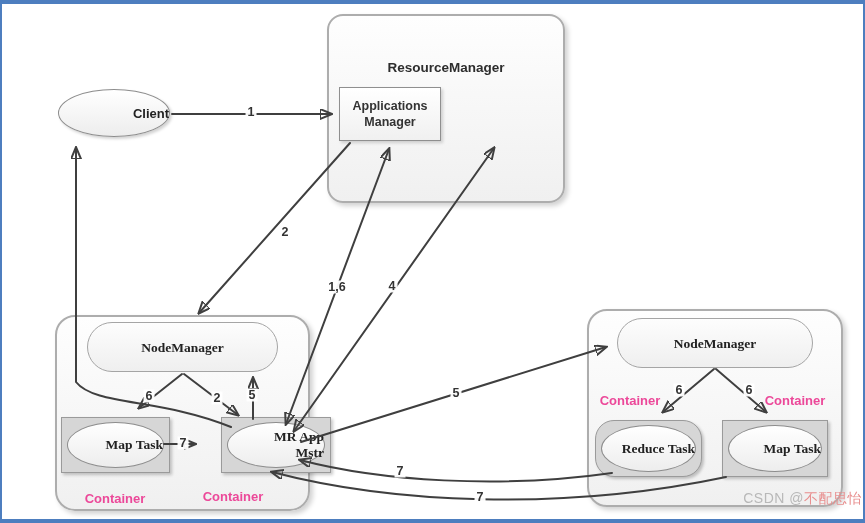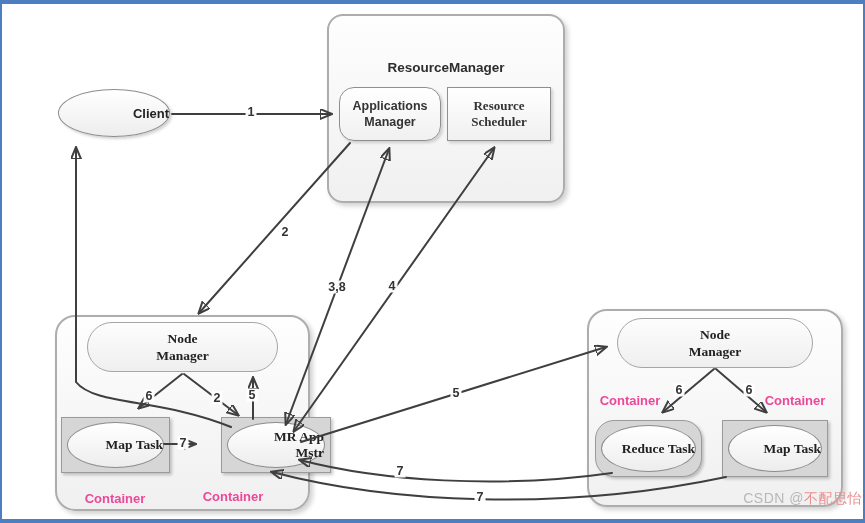--- a/index.html
+++ b/index.html
@@ -33,21 +33,21 @@
   .ellipse{
     border:1.5px solid #8d8d8d;border-radius:50%;
     background:linear-gradient(#ffffff,#ededed);
     box-shadow:2px 2px 3px rgba(0,0,0,.18);
     display:flex;flex-direction:column;align-items:flex-end;justify-content:center;
     font-weight:bold;text-align:center;color:#222;
   }
   .stadium{
     border:1.5px solid #a5a5a5;border-radius:26px;
     background:linear-gradient(#fdfdfd,#efefef);
-    display:flex;flex-direction:column;align-items:center;justify-content:center;
+    display:flex;flex-direction:row;align-items:center;justify-content:center;
     font-family:"Liberation Serif",serif;font-weight:bold;font-size:13.5px;line-height:17px;color:#222;
   }
   .graybox{
     background:#d6d6d6;border:1.5px solid #9a9a9a;
     box-shadow:2px 2px 3px rgba(0,0,0,.22);
   }
   .inner-ellipse{position:absolute;left:5px;right:5px;top:4px;bottom:4px;
     font-family:"Liberation Serif",serif;font-size:13.5px;line-height:16px;box-shadow:none;}
   .clabel{
     position:absolute;transform:translate(-50%,-50%);
@@ -71,27 +71,23 @@
 </head>
 <body>
 
 <div class="stage">
 
   <div class="nodes">
 
     <div class="abs groupbox" style="left:327px;top:14px;width:238px;height:189px;border-radius:16px;">
       <div class="rm-title">ResourceManager</div>
     </div>
-    <div class="abs innerbox" style="left:339px;top:87px;width:102px;height:54px;border-radius:15px;">
+    <div class="abs innerbox" style="left:339px;top:87px;width:102px;height:54px;">
       <span>Applications</span>
       <span>Manager</span>
-    </div>
-    <div class="abs innerbox serif" style="left:447px;top:87px;width:104px;height:54px;font-size:13px;">
-      <span>Resource</span>
-      <span>Scheduler</span>
     </div>
 
     <div class="abs ellipse" style="left:58px;top:89px;width:112px;height:48px;font-size:13px;font-family:'Liberation Sans',sans-serif;">
       <span>Client</span>
     </div>
 
     <div class="abs groupbox" style="left:55px;top:315px;width:255px;height:196px;"></div>
     <div class="abs stadium" style="left:87px;top:322px;width:191px;height:50px;">
       <span>Node</span>
       <span>Manager</span>
@@ -146,21 +142,21 @@
     <path d="M 301 442 L 606 347" marker-end="url(#ah)"></path>
     <path d="M 714 369 L 663 412" marker-end="url(#ah)"></path>
     <path d="M 716 369 L 766 412" marker-end="url(#ah)"></path>
     <path d="M 164 444 L 195 444" marker-end="url(#ah)"></path>
     <path d="M 612 473 C 500 489 380 481 300 460" marker-end="url(#ah)"></path>
     <path d="M 726 477 C 560 512 390 503 272 472" marker-end="url(#ah)"></path>
   </svg>
 
   <span class="numlabel" style="left:251px;top:112px;">1</span>
   <span class="numlabel" style="left:285px;top:232px;">2</span>
-  <span class="numlabel" style="left:337px;top:287px;">3,8</span>
+  <span class="numlabel" style="left:337px;top:287px;">1,6</span>
   <span class="numlabel" style="left:392px;top:286px;">4</span>
   <span class="numlabel" style="left:252px;top:395px;">5</span>
   <span class="numlabel" style="left:217px;top:398px;">2</span>
   <span class="numlabel" style="left:149px;top:396px;">6</span>
   <span class="numlabel" style="left:456px;top:393px;">5</span>
   <span class="numlabel" style="left:679px;top:390px;">6</span>
   <span class="numlabel" style="left:749px;top:390px;">6</span>
   <span class="numlabel" style="left:183px;top:443px;">7</span>
   <span class="numlabel" style="left:400px;top:471px;">7</span>
   <span class="numlabel" style="left:480px;top:497px;">7</span>

